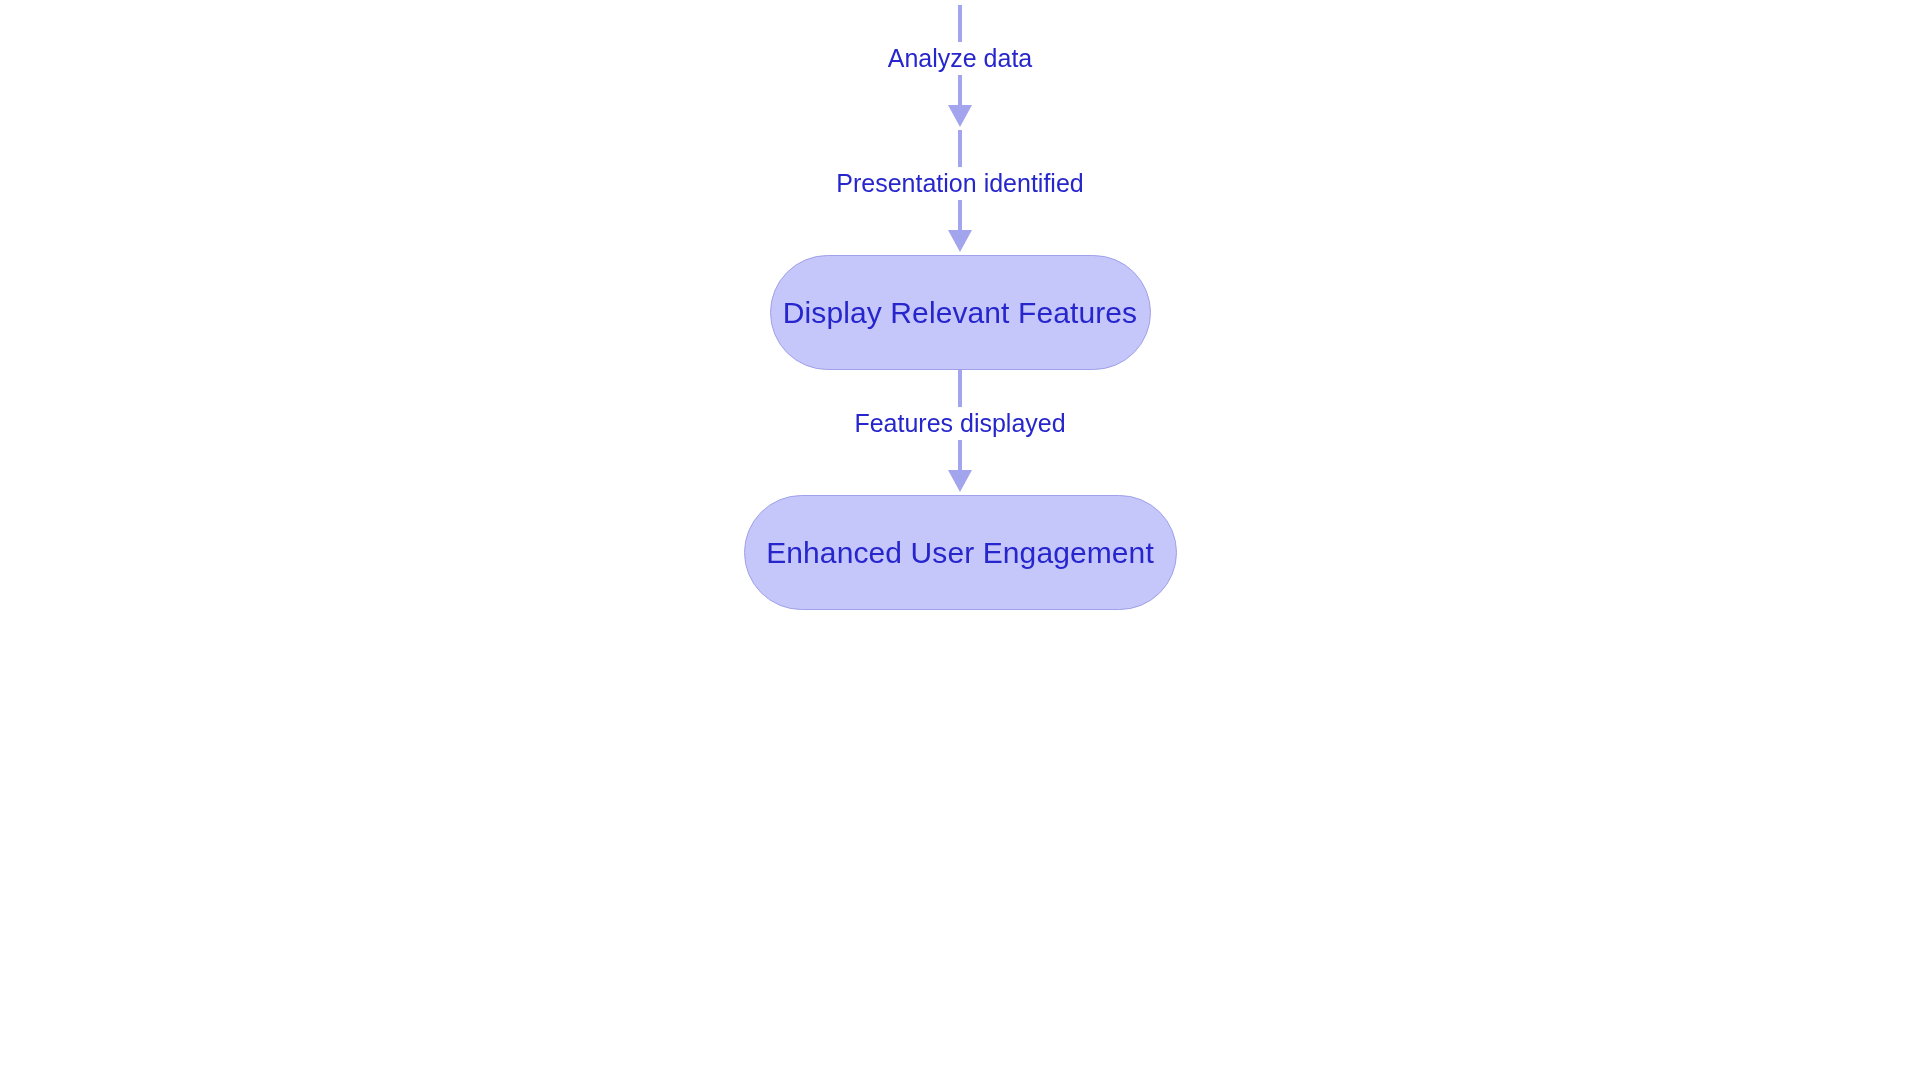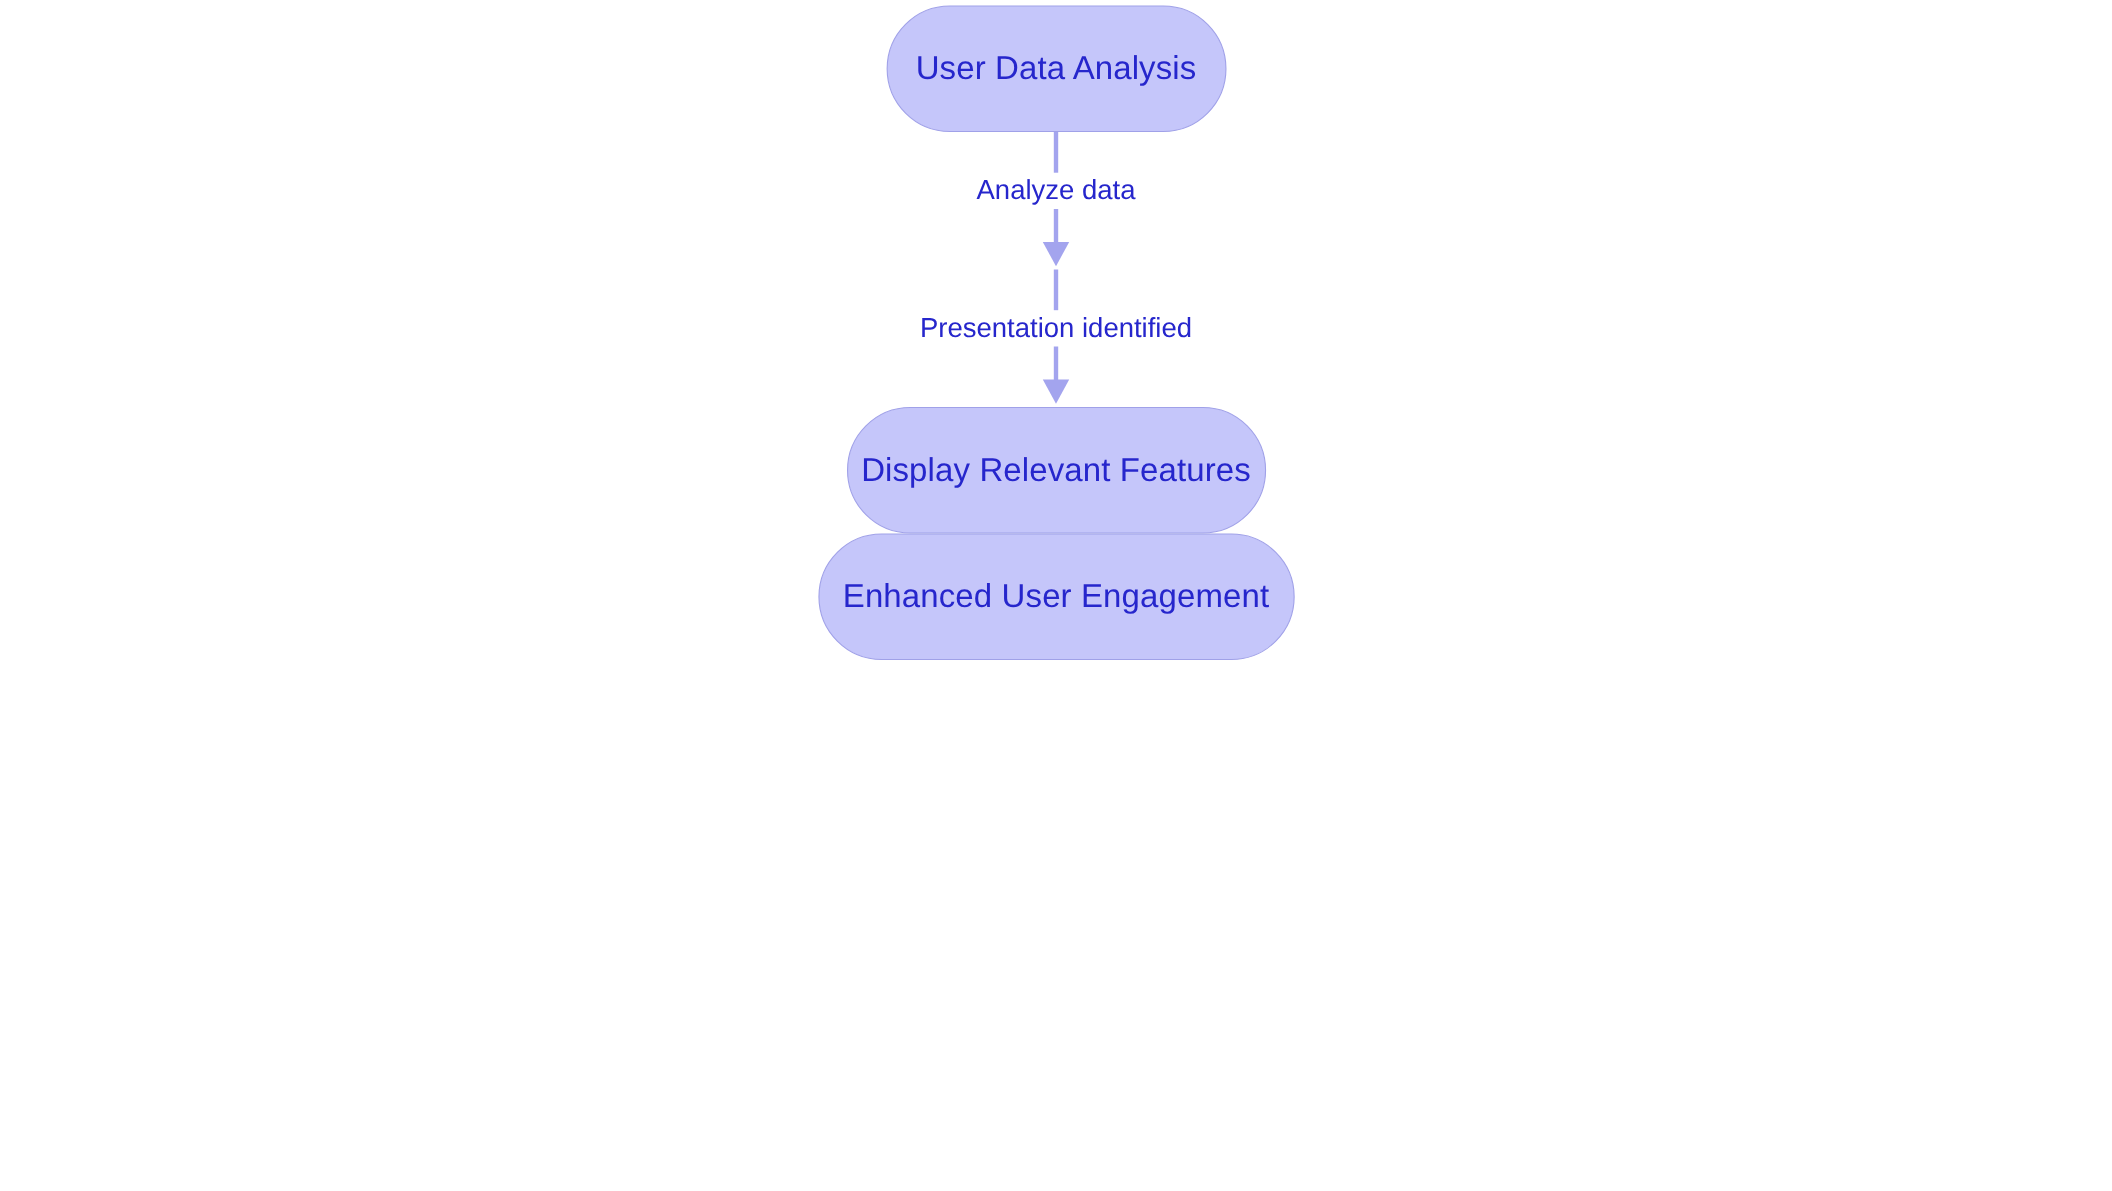--- a/index.html
+++ b/index.html
@@ -102,42 +102,44 @@
     padding: 3px 9px;
     margin-bottom: 18px;
   }
 </style>
 </head>
 <body>
 
 <div id="flow-canvas">
   <div class="flow-column">
 
-    <div class="node node-w1">
-      <span class="node-label">User Data Analysis</span>
-    </div>
 
     <div class="connector">
       <span class="connector-line"></span>
       <span class="connector-arrow"></span>
       <span class="connector-label">Analyze data</span>
     </div>
 
 
     <div class="connector">
       <span class="connector-line"></span>
       <span class="connector-arrow"></span>
       <span class="connector-label">Presentation identified</span>
     </div>
 
 
 
     <div class="node node-w4">
       <span class="node-label">Display Relevant Features</span>
     </div>
 
+    <div class="connector">
+      <span class="connector-line"></span>
+      <span class="connector-arrow"></span>
+      <span class="connector-label">Features displayed</span>
+    </div>
 
     <div class="node node-w5">
       <span class="node-label">Enhanced User Engagement</span>
     </div>
 
   </div>
 </div>
 
 </body></html>

